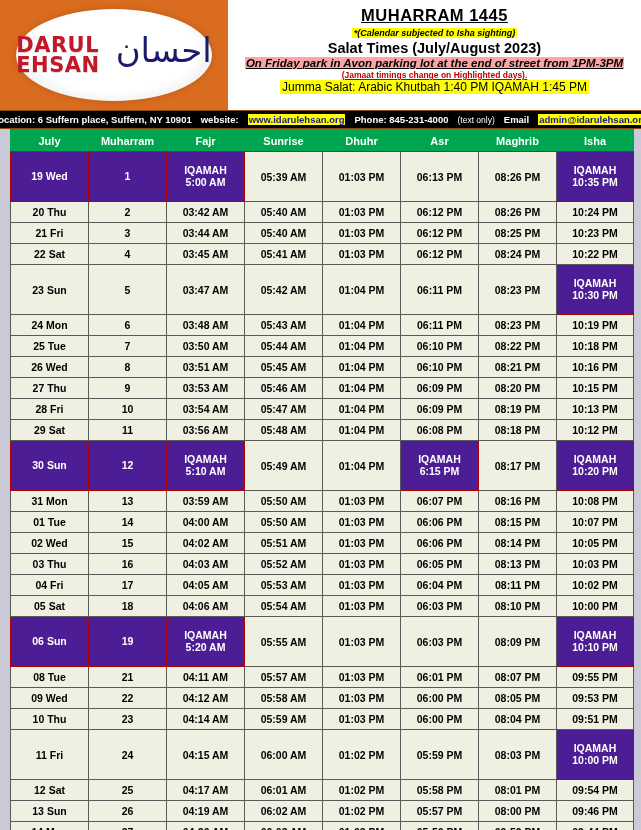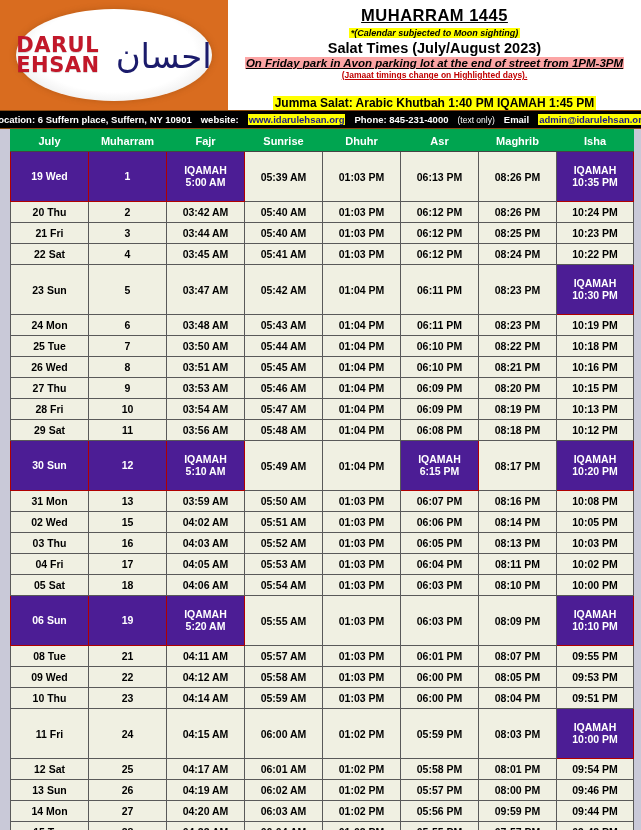--- a/index.html
+++ b/index.html
@@ -45,21 +45,21 @@
     border-radius: 50%;
     background: radial-gradient(ellipse at 50% 45%, #ffffff 58%, #f4f4f4 70%, #e6e0dc 82%, #d4863f 100%);
     position: relative;
     display: flex;
     align-items: center;
     justify-content: center;
     box-shadow: 0 0 6px rgba(120,60,10,0.35);
   }
   .logo-inner {
     display: flex;
-    align-items: flex-end;
+    align-items: flex-start;
     justify-content: center;
     width: 100%;
     padding: 0 10px;
     box-sizing: border-box;
   }
   .logo-words {
     color: #c2182a;
     font-weight: bold;
     font-size: 21px;
     line-height: 20px;
@@ -126,24 +126,24 @@
   }
   .h-jamaat {
     font-size: 8.5px;
     font-weight: bold;
     color: #c00000;
     text-decoration: underline;
     margin-top: 1px;
   }
   .h-jumma {
     font-size: 12px;
-    font-weight: bold;
+    font-weight: normal;
     color: #000;
     background: #ffff00;
-    margin-top: 16px;
+    margin-top: 0;
     padding: 0 2px;
     white-space: nowrap;
   }
 
   
   .contactbar {
     width: 641px;
     height: 19px;
     background: #000000;
     color: #ffffff;
@@ -227,21 +227,21 @@
             <div>DARUL</div>
             <div>EHSAN</div>
           </div>
           <div class="logo-calligraphy">احسان</div>
         </div>
       </div>
     </div>
 
     <div class="header-text">
       <div class="h-title">MUHARRAM  1445</div>
-      <div class="h-note">*(Calendar subjected to  Moon sighting)</div>
+      <div class="h-note">*(Calendar subjected to  Isha sighting)</div>
       <div class="h-sub">Salat Times (July/August 2023)</div>
       <div class="h-friday">On Friday park in Avon parking lot at the end of street from 1PM-3PM</div>
       <div class="h-jamaat">(Jamaat timings change on Highlighted days).</div>
       <div class="h-jumma">Jumma  Salat: Arabic  Khutbah 1:40  PM  IQAMAH 1:45 PM</div>
     </div>
   </div>
 
   <div class="contactbar">
     <span>Location: 6 Suffern place, Suffern, NY 10901</span>
     <span>website:</span>
@@ -417,20 +417,30 @@
             <td>31 Mon</td>
             <td>13</td>
             <td>03:59 AM</td>
             <td>05:50 AM</td>
             <td>01:03 PM</td>
             <td>06:07 PM</td>
             <td>08:16 PM</td>
             <td>10:08 PM</td>
           </tr>
           <tr>
+            <td>01 Tue</td>
+            <td>14</td>
+            <td>04:00 AM</td>
+            <td>05:50 AM</td>
+            <td>01:03 PM</td>
+            <td>06:06 PM</td>
+            <td>08:15 PM</td>
+            <td>10:07 PM</td>
+          </tr>
+          <tr>
             <td>02 Wed</td>
             <td>15</td>
             <td>04:02 AM</td>
             <td>05:51 AM</td>
             <td>01:03 PM</td>
             <td>06:06 PM</td>
             <td>08:14 PM</td>
             <td>10:05 PM</td>
           </tr>
           <tr>

